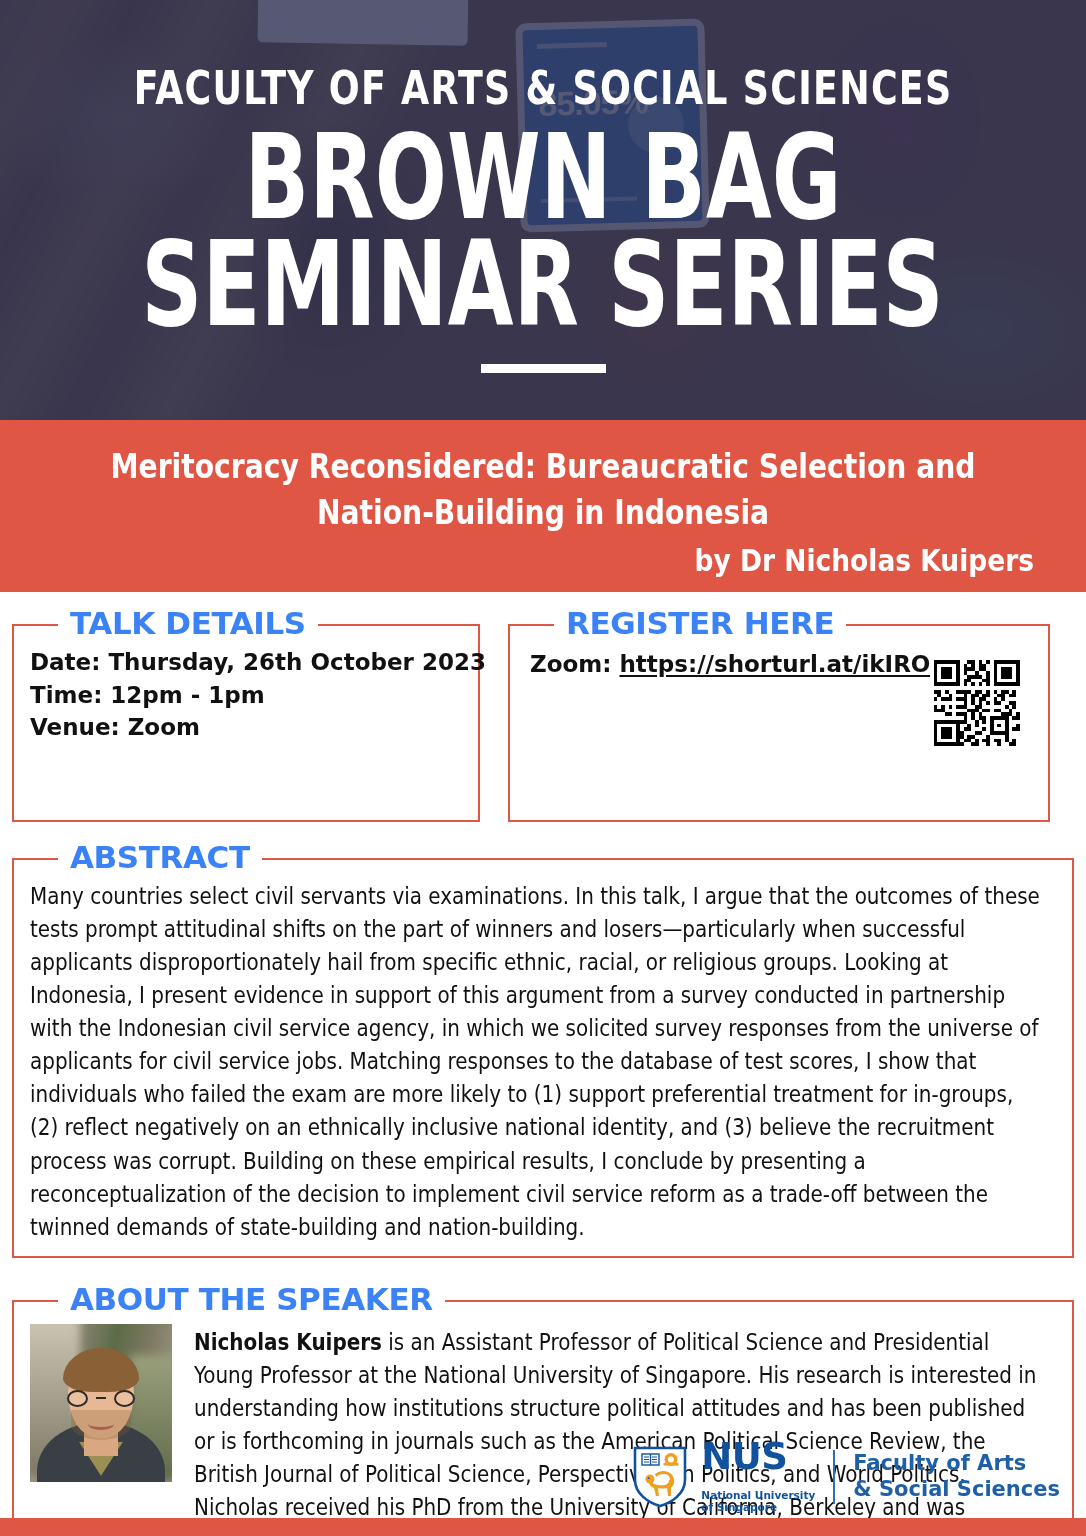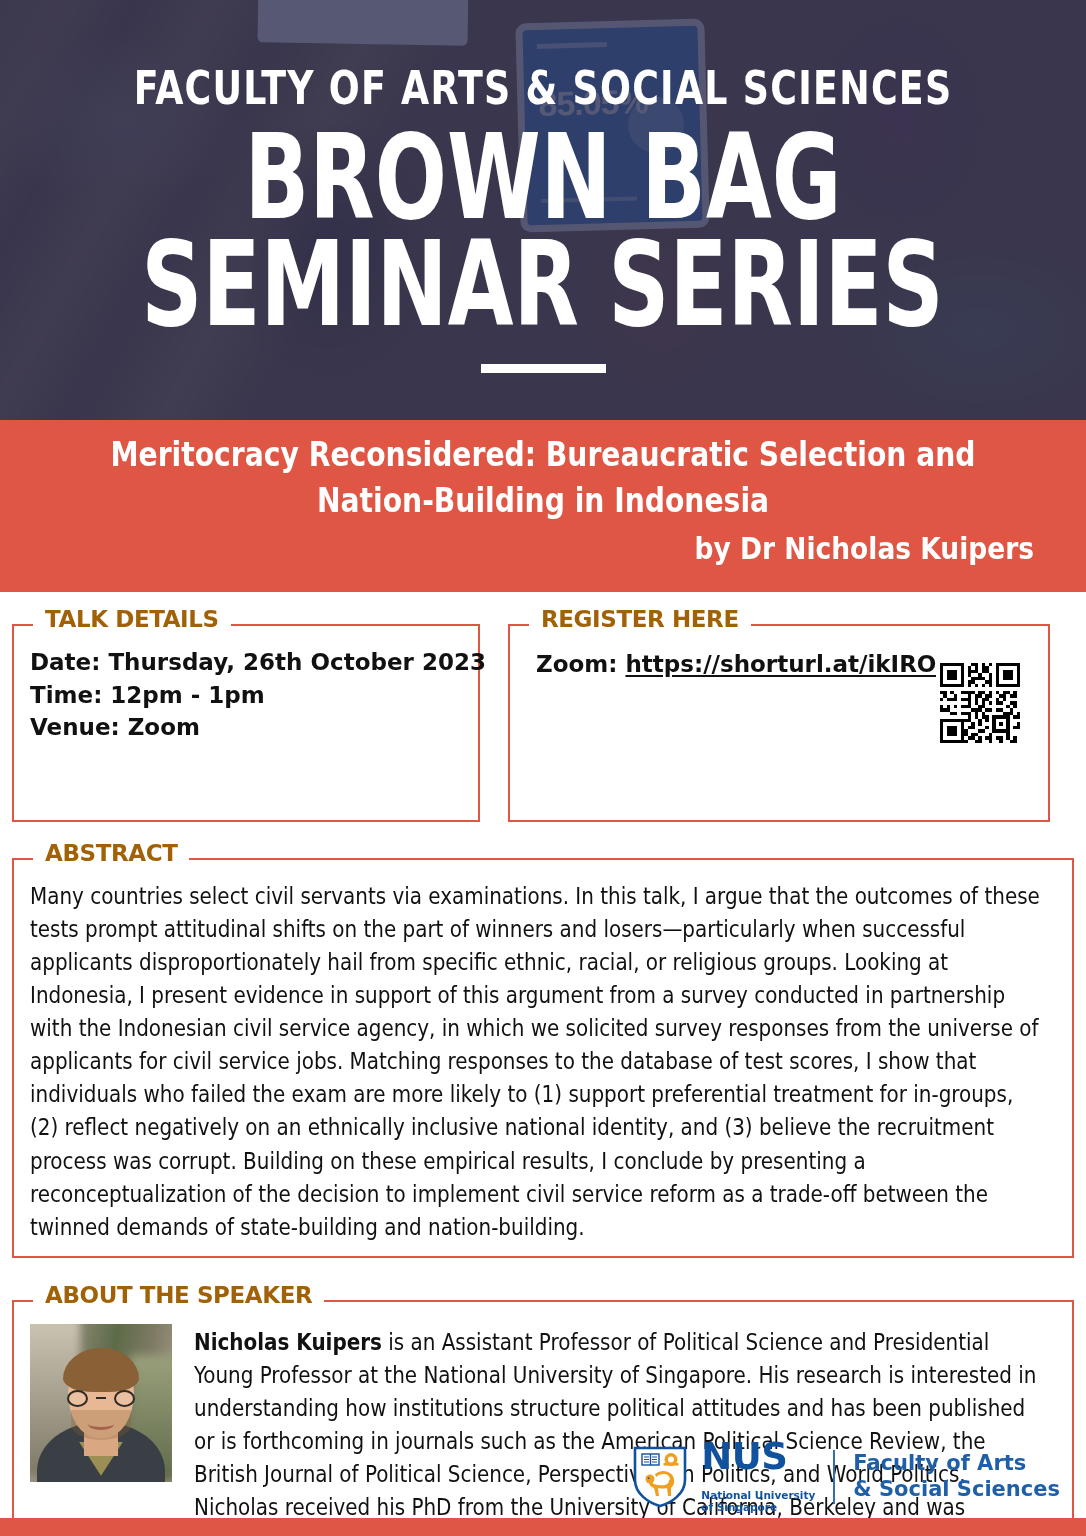--- a/index.html
+++ b/index.html
@@ -117,21 +117,21 @@
     height: 9px;
     background: #ffffff;
     margin-top: 22px;
   }
 
   
   .band {
     width: 1086px;
     height: 172px;
     background: #e05645;
-    padding: 12px 52px 0 52px;
+    padding: 24px 52px 0 52px;
     display: flex;
     flex-direction: column;
   }
   .band-title {
     font-family: "DejaVu Sans Condensed", "Liberation Sans Narrow", "Liberation Sans", sans-serif;
     font-weight: 700;
     font-size: 33px;
     line-height: 1.38;
     color: #ffffff;
     text-align: center;
@@ -151,29 +151,29 @@
 
   
   .panel {
     position: relative;
     border: 2px solid #e05645;
     background: #ffffff;
   }
   .panel-legend {
     position: absolute;
     top: -18px;
-    left: 19px;
+    left: 44px;
     background: #ffffff;
     padding: 0 12px;
     font-family: "DejaVu Sans", "Liberation Sans", sans-serif;
     font-weight: 700;
-    font-size: 23px;
+    font-size: 31px;
     line-height: 1;
     letter-spacing: -0.4px;
-    color: #a16207;
+    color: #3b82f6;
     white-space: nowrap;
   }
 
   .row-boxes {
     display: flex;
     gap: 28px;
     padding: 32px 12px 0 12px;
   }
   .box-talk  { width: 468px; height: 198px; }
   .box-reg   { width: 542px; height: 198px; }
@@ -195,21 +195,20 @@
     padding: 24px 18px 0 20px;
     justify-content: space-between;
   }
   .reg-zoom {
     font-family: "DejaVu Sans", "Liberation Sans", sans-serif;
     font-weight: 700;
     font-size: 23px;
     line-height: 1.3;
     color: #111111;
     white-space: nowrap;
-    margin-left: 6px;
   }
   .reg-zoom .url { text-decoration: underline; text-underline-offset: 3px; }
   .qr {
     width: 114px; height: 114px;
     margin-top: -4px;
     margin-right: 6px;
   }
 
   
   .section-wrap { padding: 8px 12px; }

